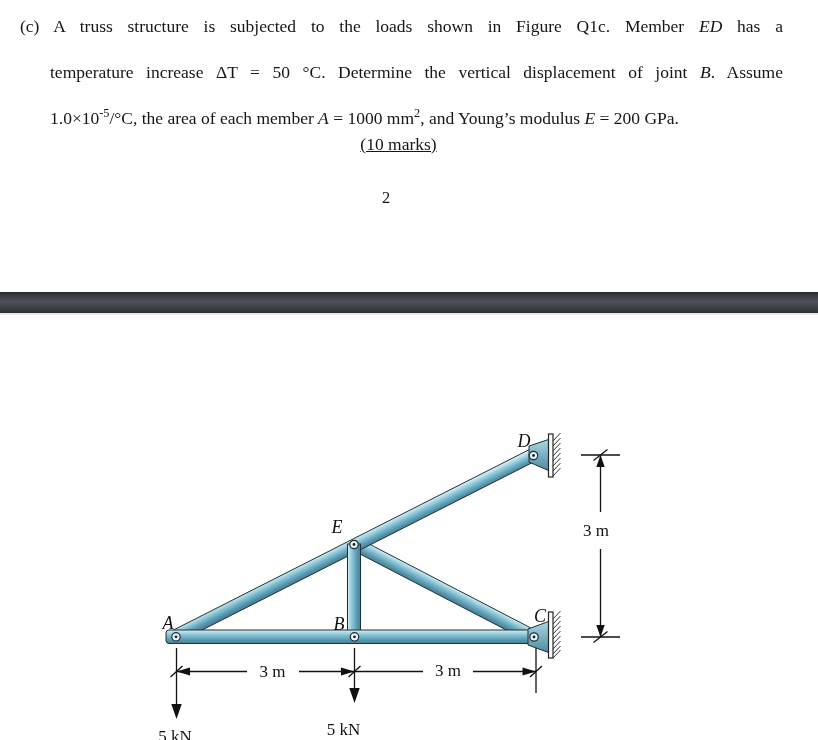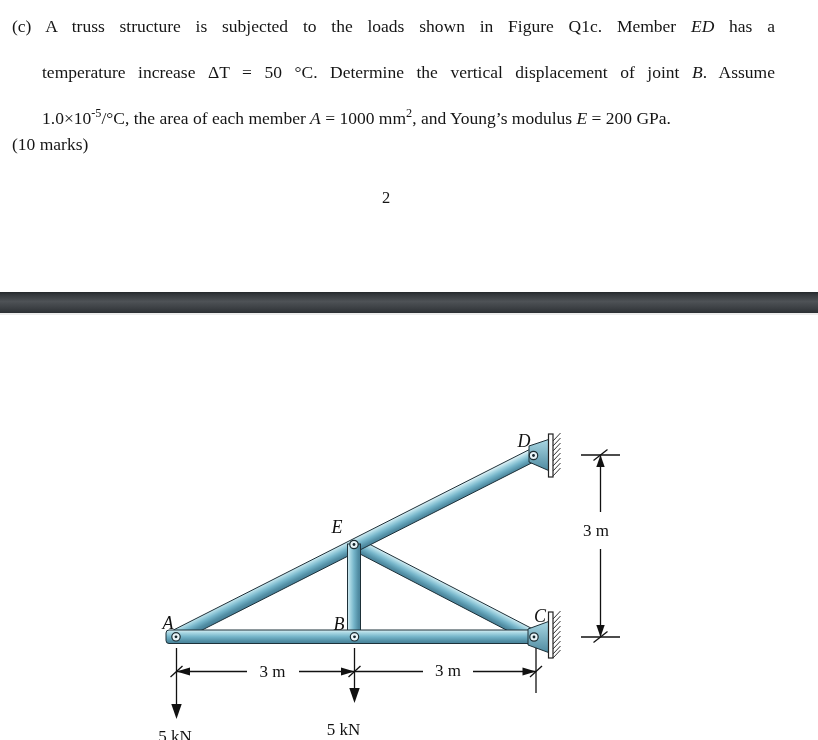--- a/index.html
+++ b/index.html
@@ -2,28 +2,28 @@
 <html><head>
 <meta charset="utf-8">
 <style>
   html,body{margin:0;padding:0;}
   body{
     width:818px;height:740px;overflow:hidden;position:relative;
     background:#ffffff;color:#151515;
     font-family:"Liberation Serif", serif;
   }
   .question{
-    position:absolute;left:12px;top:13px;width:763px;
+    position:absolute;left:20px;top:13px;width:763px;
     font-size:17.5px;line-height:26px;
   }
   .q-line{text-align:justify;text-align-last:justify;white-space:normal;}
   .q-line.indent{padding-left:30px;margin-top:20px;}
   .q-line.no-just{text-align:left;text-align-last:auto;}
   .q-line sup{font-size:70%;line-height:0;}
-  .marks-line{text-align:left;text-align-last:auto;padding-right:6px;}
+  .marks-line{text-align:center;text-align-last:auto;padding-right:6px;text-decoration:underline;}
   .page-number{
     position:absolute;left:382px;top:188px;font-size:16.5px;
   }
   .page-separator{
     position:absolute;left:0;top:292px;width:818px;height:21px;
     background:linear-gradient(#24282b 0%,#34383c 12%,#4e5256 45%,#3b3f43 78%,#2b2f33 100%);
     border-bottom:2px solid #ececec;
   }
   .truss-svg{position:absolute;left:0;top:0;}
   .joint-label{font-family:"Liberation Serif",serif;font-style:italic;font-size:18px;fill:#111;}

